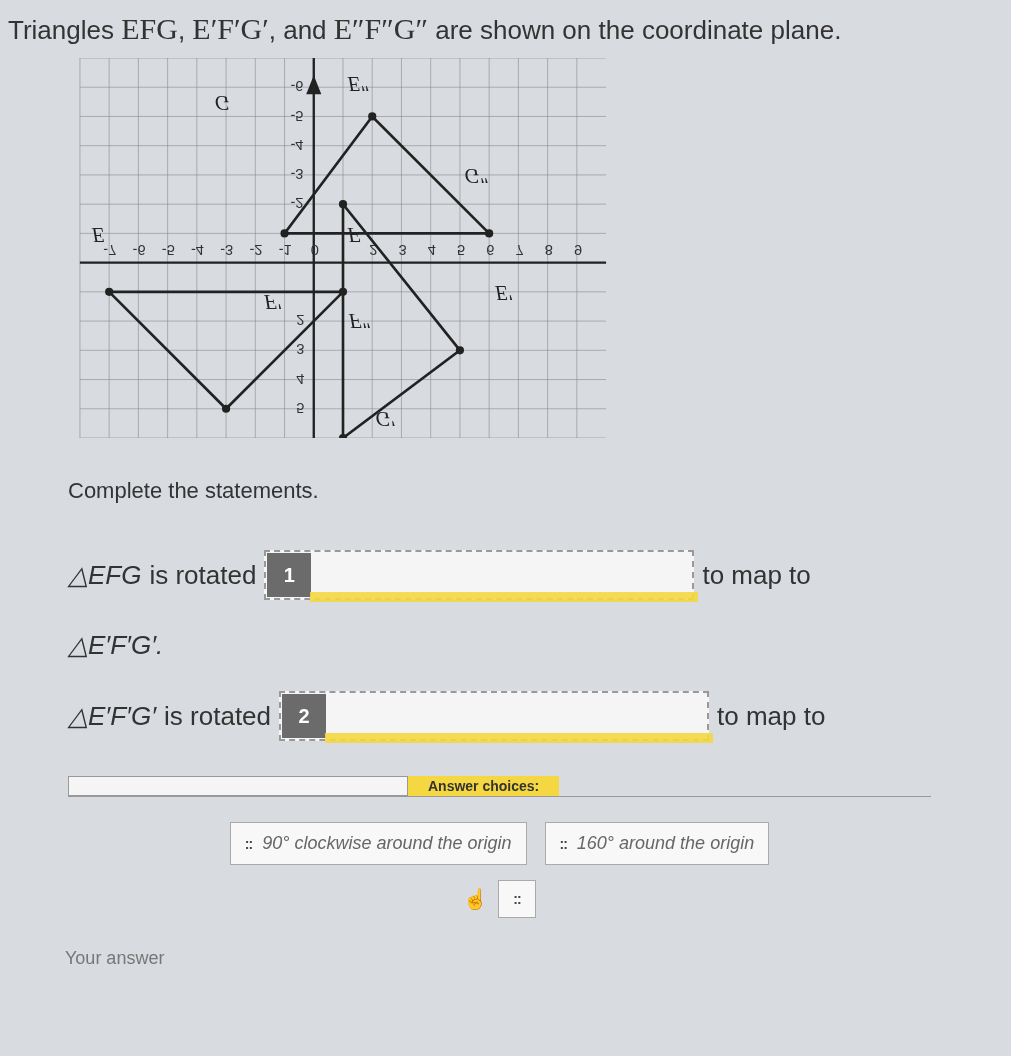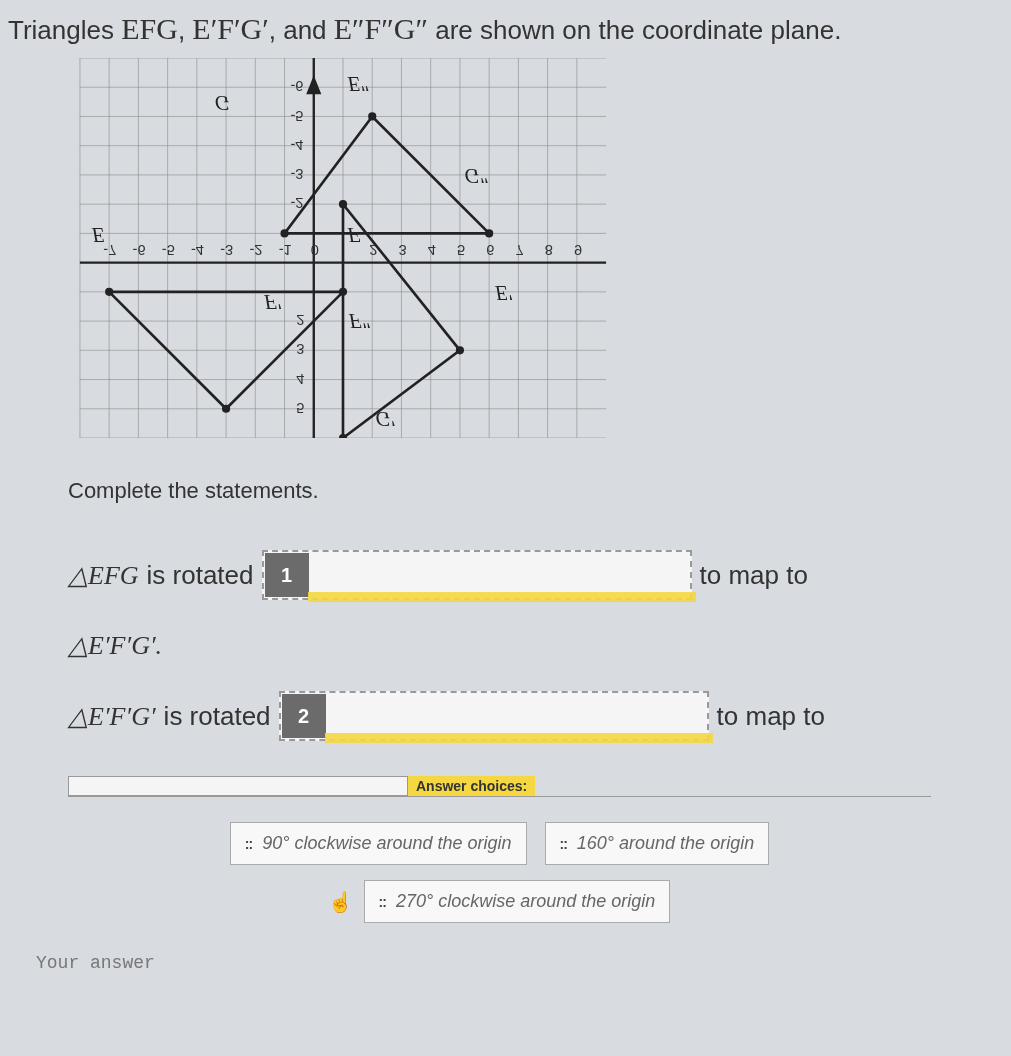--- a/index.html
+++ b/index.html
@@ -39,21 +39,21 @@
     color: #333;
     margin-bottom: 46px;
   }
   .statement-row {
     display: flex;
     align-items: center;
     margin-bottom: 30px;
     flex-wrap: wrap;
   }
   .math-inline {
-    font-family: Liberation Serif, serif;
+    font-family: Liberation Sans, sans-serif;
     font-style: italic;
     font-size: 26px;
     color: #333;
   }
   .stmt-text {
     font-size: 26px;
     color: #333;
     margin: 0 8px;
   }
   .drop-zone {
@@ -102,21 +102,21 @@
     background: #f5f5f5;
   }
   .answer-choices-bar .label-chip {
     position: absolute;
     left: 340px;
     bottom: 0;
     background: #f5d742;
     color: #333;
     font-size: 14px;
     font-weight: bold;
-    padding: 2px 8px;
+    padding: 2px 20px;
   }
   .choices-row {
     display: flex;
     gap: 18px;
     justify-content: center;
     margin: 25px 0 15px 0;
     flex-wrap: wrap;
   }
   .choice-chip {
     border: 1px solid #aaa;
@@ -142,24 +142,23 @@
     justify-content: center;
     align-items: center;
     gap: 10px;
     margin-bottom: 30px;
   }
   .cursor-icon {
     font-size: 20px;
     color: #333;
   }
   .your-answer {
-    margin-left: 28px;
+    margin-left: 57px;
     color: #777;
     font-size: 18px;
-    font-family: Liberation Mono, monospace;
   }
 </style>
 </head>
 <body>
 
 <div class="page">
 
   <p class="question-text">
     <span>Triangles </span>
     <span class="math">EFG</span><span>, </span>
@@ -317,18 +316,17 @@
     </div>
     <div class="choice-chip">
       <span class="dots">::</span>
       <span>160° around the origin</span>
     </div>
   </div>
   <div class="choices-row-2">
     <span class="cursor-icon">☝</span>
     <div class="choice-chip">
       <span class="dots">::</span>
-      <span>270° clockwise around the origin</span>
     </div>
   </div>
 
   <div class="your-answer">Your answer</div>
 </div>
 
 </body></html>

